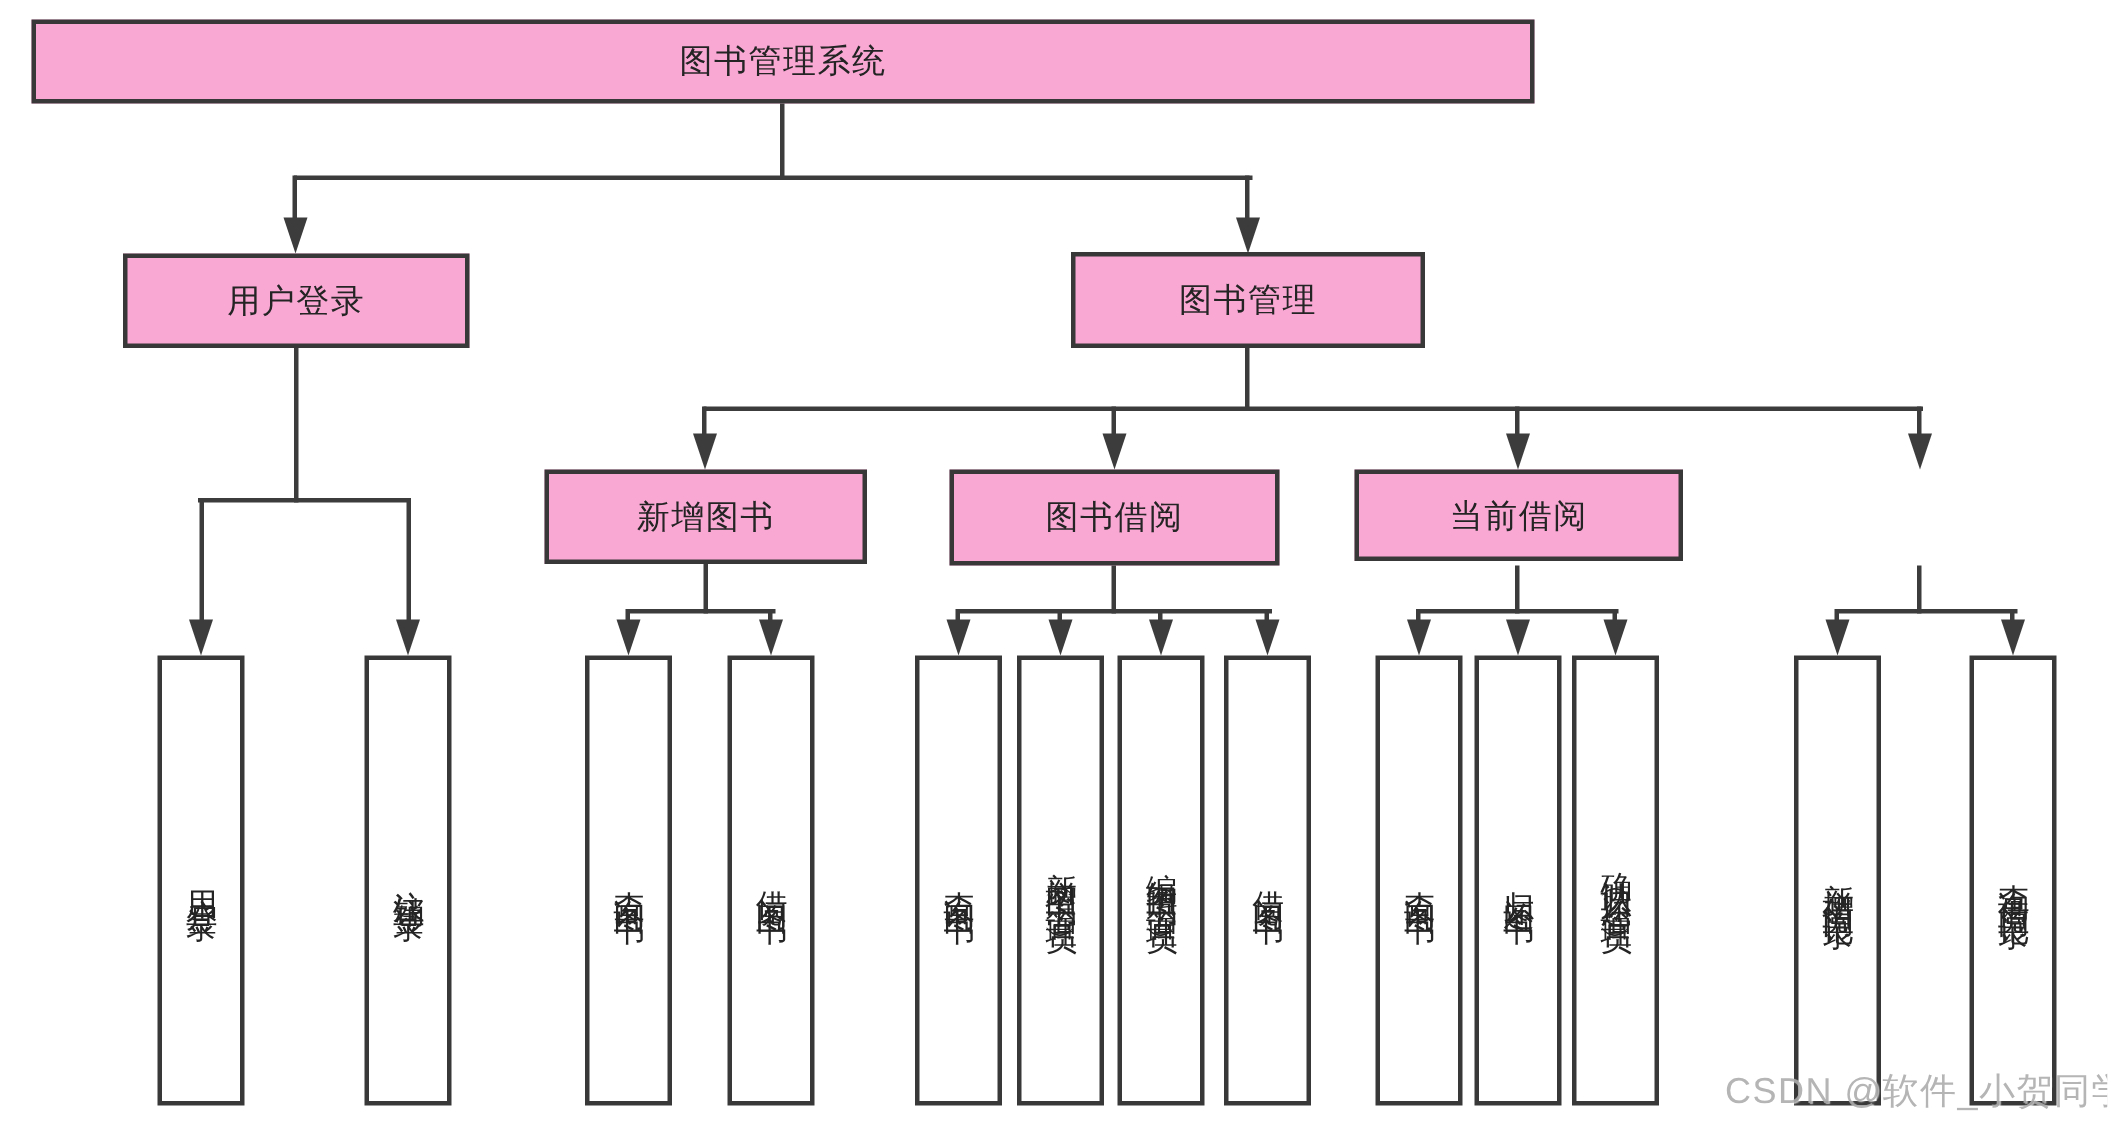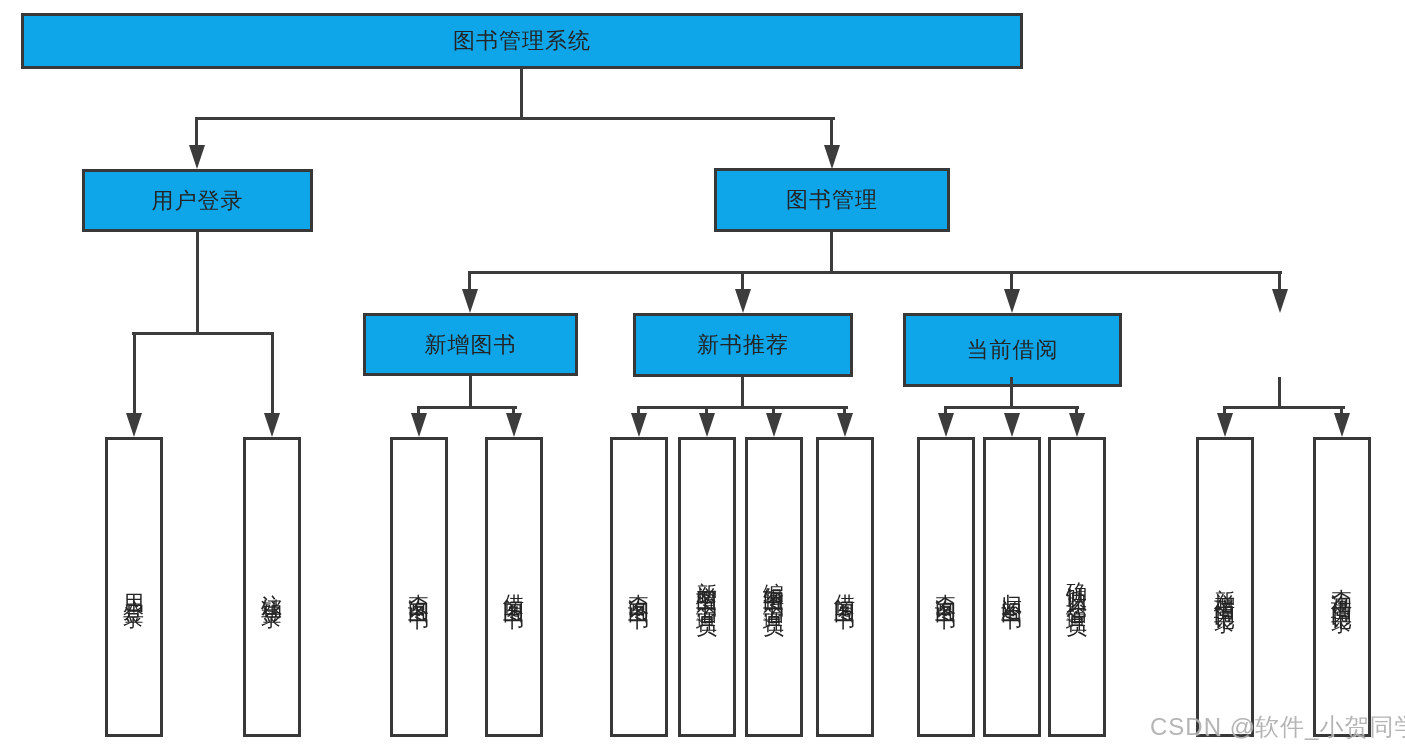--- a/index.html
+++ b/index.html
@@ -1,21 +1,21 @@
 <!DOCTYPE html>
 <html><head>
 <meta charset="utf-8">
 <style>
   html,body{margin:0;padding:0;background:#ffffff;}
   #canvas{
     position:relative;width:1405px;height:747px;background:#ffffff;
     font-family:"Liberation Sans","DejaVu Sans",sans-serif;overflow:hidden;
   }
   .box{
-    position:absolute;border:3px solid #383838;background:#0ea5e9;
+    position:absolute;border:3px solid #383838;background:#f9a8d4;
     display:flex;align-items:center;justify-content:center;box-sizing:border-box;
   }
   .box .lbl{
     font-size:22px;color:#242424;letter-spacing:1px;white-space:nowrap;
   }
   .vbox{
     position:absolute;border:3px solid #383838;background:#ffffff;
     width:58px;height:300px;top:437px;box-sizing:border-box;
     display:flex;align-items:center;justify-content:center;
   }
@@ -50,24 +50,24 @@
 
   <div class="box" style="left:714px;top:168px;width:236px;height:64px;">
     <span class="lbl">图书管理</span>
   </div>
 
   <div class="box" style="left:363px;top:313px;width:215px;height:63px;">
     <span class="lbl">新增图书</span>
   </div>
 
   <div class="box" style="left:633px;top:313px;width:220px;height:64px;">
-    <span class="lbl">新书推荐</span>
+    <span class="lbl">图书借阅</span>
   </div>
 
-  <div class="box" style="left:903px;top:313px;width:219px;height:74px;">
+  <div class="box" style="left:903px;top:313px;width:219px;height:61px;">
     <span class="lbl">当前借阅</span>
   </div>
 
 
   <div class="vbox" style="left:105px;">
     <span class="vlbl">用户登录</span>
   </div>
   <div class="vbox" style="left:243px;">
     <span class="vlbl">注销登录</span>
   </div>

